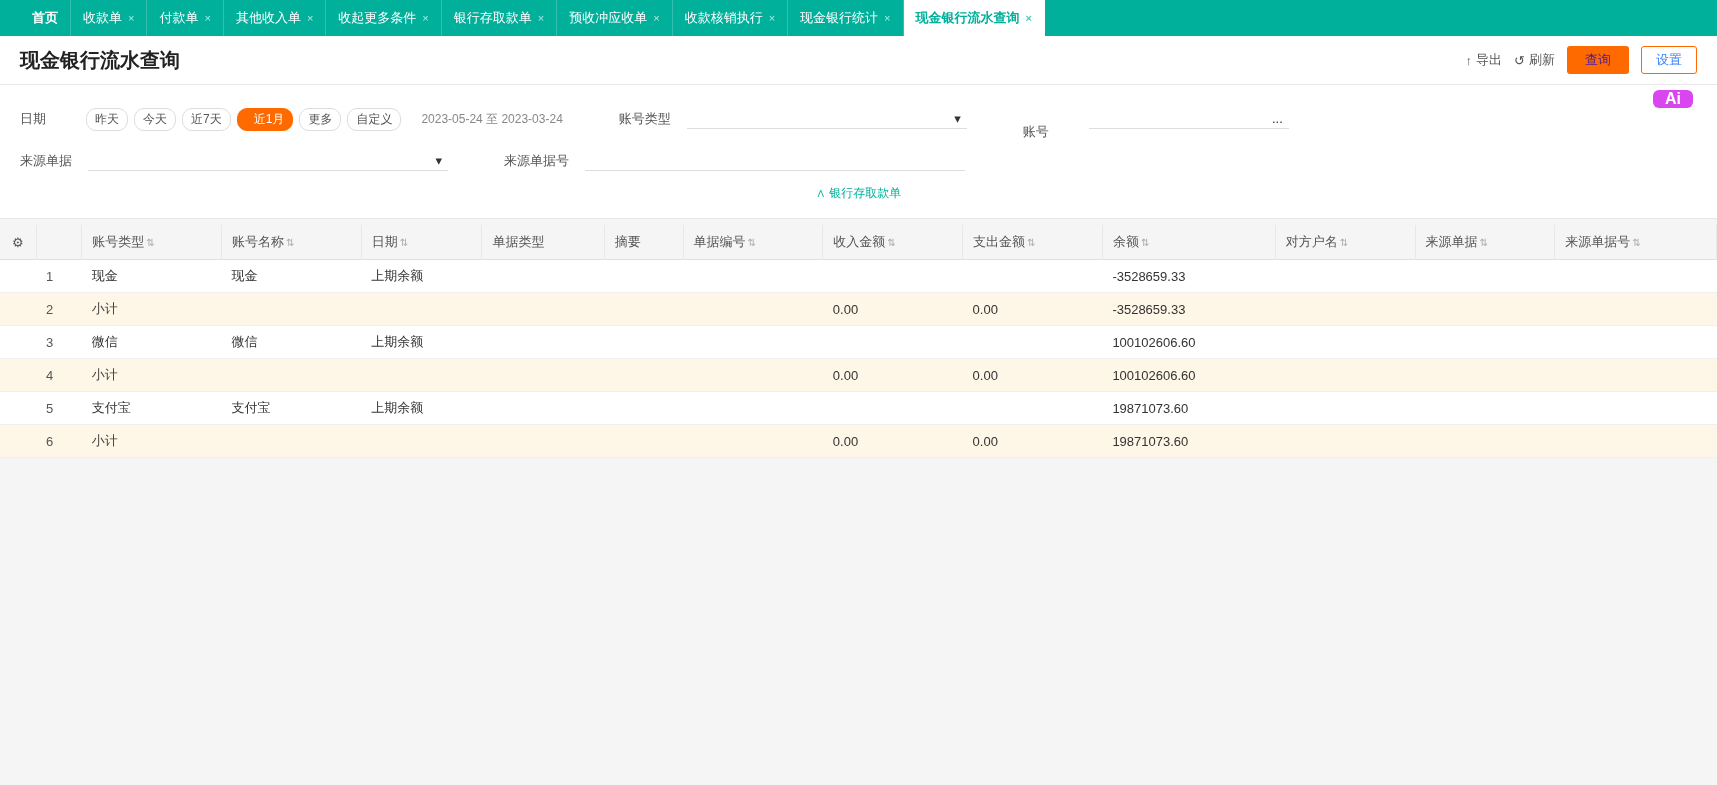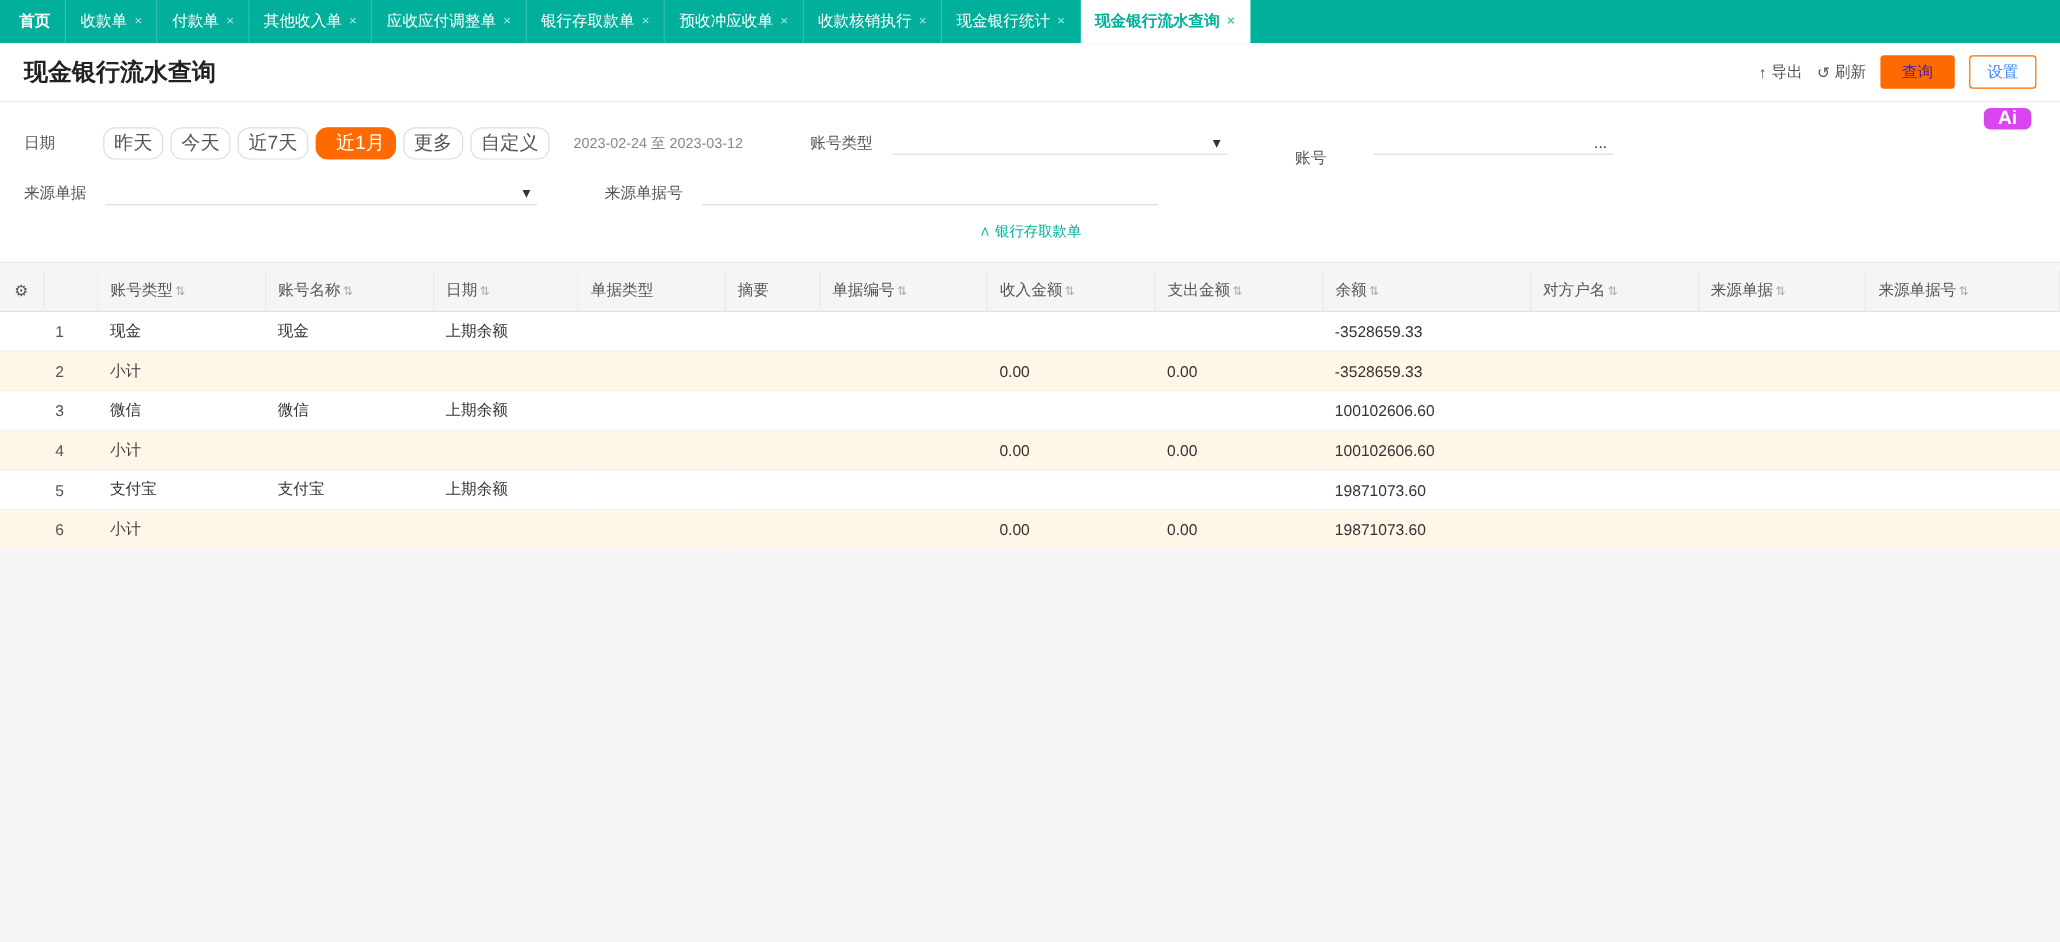--- a/index.html
+++ b/index.html
@@ -4,21 +4,21 @@
   <style>
     * { box-sizing: border-box; margin: 0; padding: 0; }
     body { font-family: 'Microsoft YaHei', Arial, sans-serif; font-size: 13px; background: #f5f5f5; color: #333; }
 
     
     .top-nav {
       background: #00b09b;
       display: flex;
       align-items: center;
       height: 36px;
-      padding: 0 4px;
+      padding: 0 20px;
       overflow: hidden;
     }
     .nav-tab {
       display: inline-flex;
       align-items: center;
       padding: 0 12px;
       height: 100%;
       color: #fff;
       font-size: 13px;
       cursor: pointer;
@@ -107,21 +107,21 @@
       display: flex;
       align-items: center;
       gap: 6px;
     }
     .date-btn {
       padding: 2px 8px;
       border-radius: 10px;
       border: 1px solid #ddd;
       background: #fff;
       cursor: pointer;
-      font-size: 16px;
+      font-size: 12px;
       color: #555;
     }
     .date-btn.active {
       background: #ff6a00;
       color: #fff;
       border-color: #ff6a00;
       padding-left: 16px;
     }
     .date-range {
       font-size: 12px;
@@ -223,21 +223,21 @@
   </div>
   <div class="nav-tab">
     <span>付款单</span>
     <span class="close-x">×</span>
   </div>
   <div class="nav-tab">
     <span>其他收入单</span>
     <span class="close-x">×</span>
   </div>
   <div class="nav-tab">
-    <span>应收应付调整单</span>
+    <span>收起更多条件</span>
     <span class="close-x">×</span>
   </div>
   <div class="nav-tab">
     <span>银行存取款单</span>
     <span class="close-x">×</span>
   </div>
   <div class="nav-tab">
     <span>预收冲应收单</span>
     <span class="close-x">×</span>
   </div>
@@ -276,21 +276,21 @@
   <div class="filter-row">
     <span class="filter-label">日期</span>
     <div class="date-options">
       <button class="date-btn">昨天</button>
       <button class="date-btn">今天</button>
       <button class="date-btn">近7天</button>
       <button class="date-btn active">近1月</button>
       <button class="date-btn">更多</button>
       <button class="date-btn">自定义</button>
     </div>
-    <span class="date-range">2023-02-24 至 2023-03-12</span>
+    <span class="date-range">2023-05-24 至 2023-03-24</span>
 
     <span style="margin-left:40px;" class="filter-label">账号类型</span>
     <div class="filter-select" style="min-width:280px;">
       <span class="filter-select-label"></span>
       <span>▾</span>
     </div>
 
     <span style="margin-left:40px;margin-top:26px;" class="filter-label">账号</span>
     <div class="filter-select" style="min-width:200px;">
       <span class="filter-select-label"></span>

